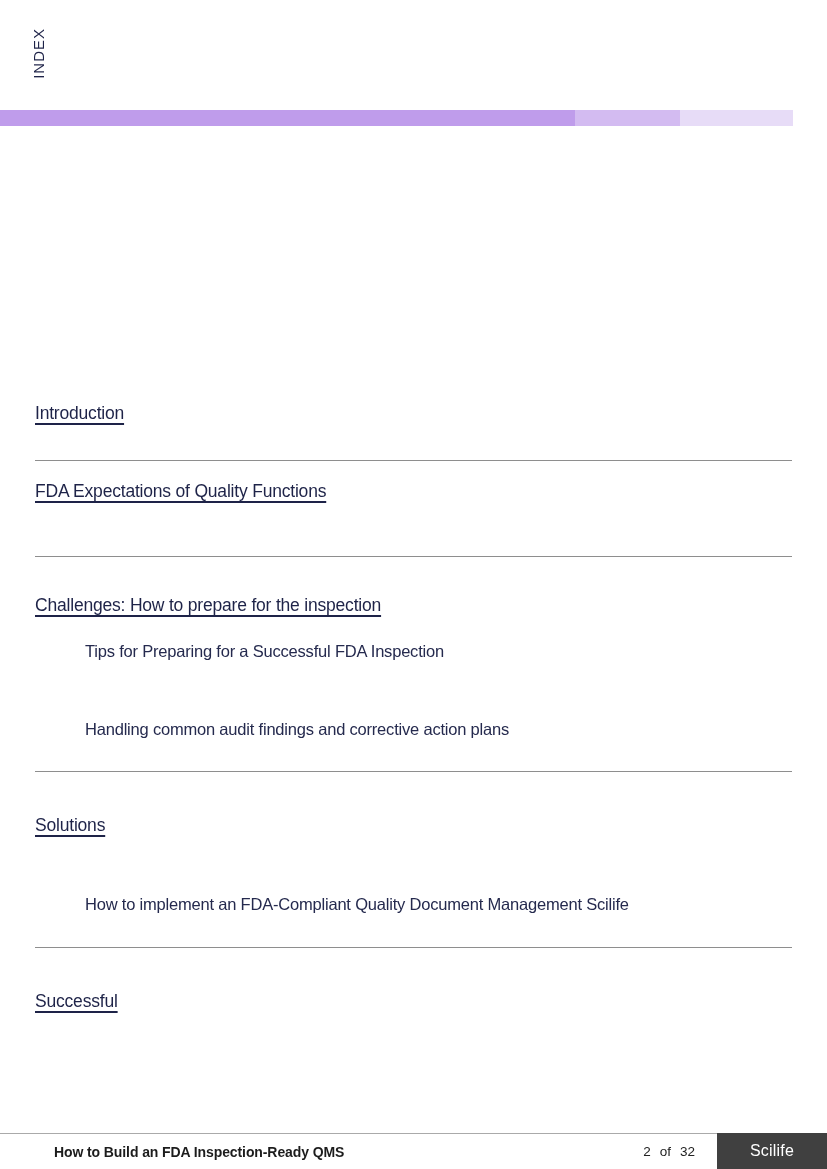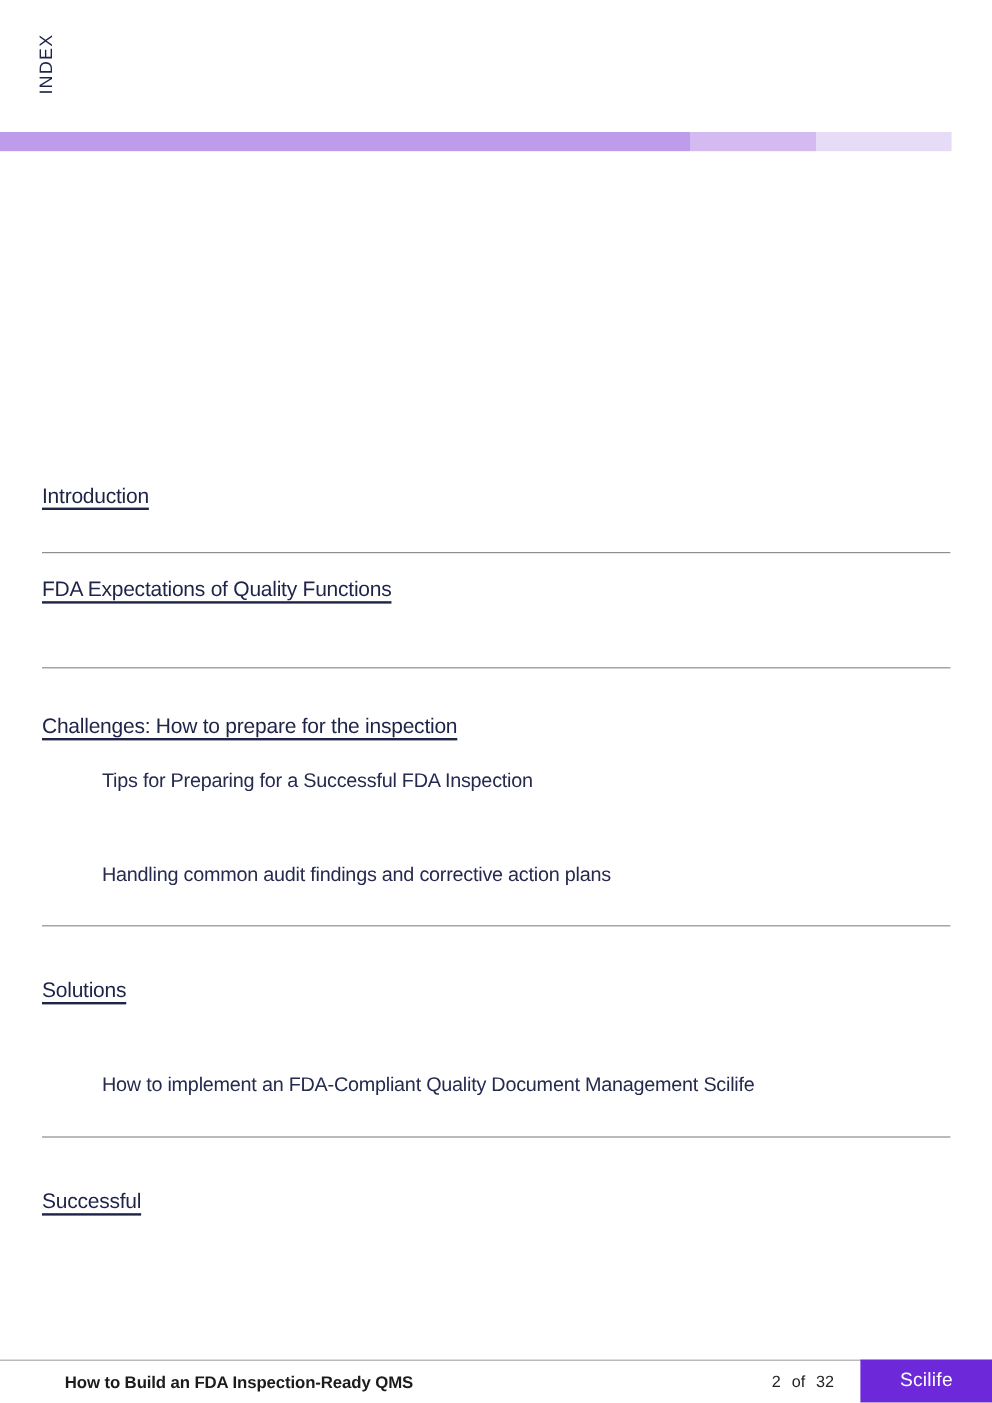--- a/index.html
+++ b/index.html
@@ -103,21 +103,21 @@
     right: 132px; top: 1144px;
     font-size: 13.5px;
     color: #222222;
     display: flex;
     gap: 9px;
   }
   .brand-badge {
     position: absolute;
     left: 717px; top: 1133px;
     width: 110px; height: 36px;
-    background: #6d28d9;
+    background: #404040;
     color: #ffffff;
     display: flex;
     align-items: center;
     justify-content: center;
     font-size: 16px;
     font-weight: 500;
     letter-spacing: 0.2px;
     cursor: pointer;
     text-align: right;
   }

